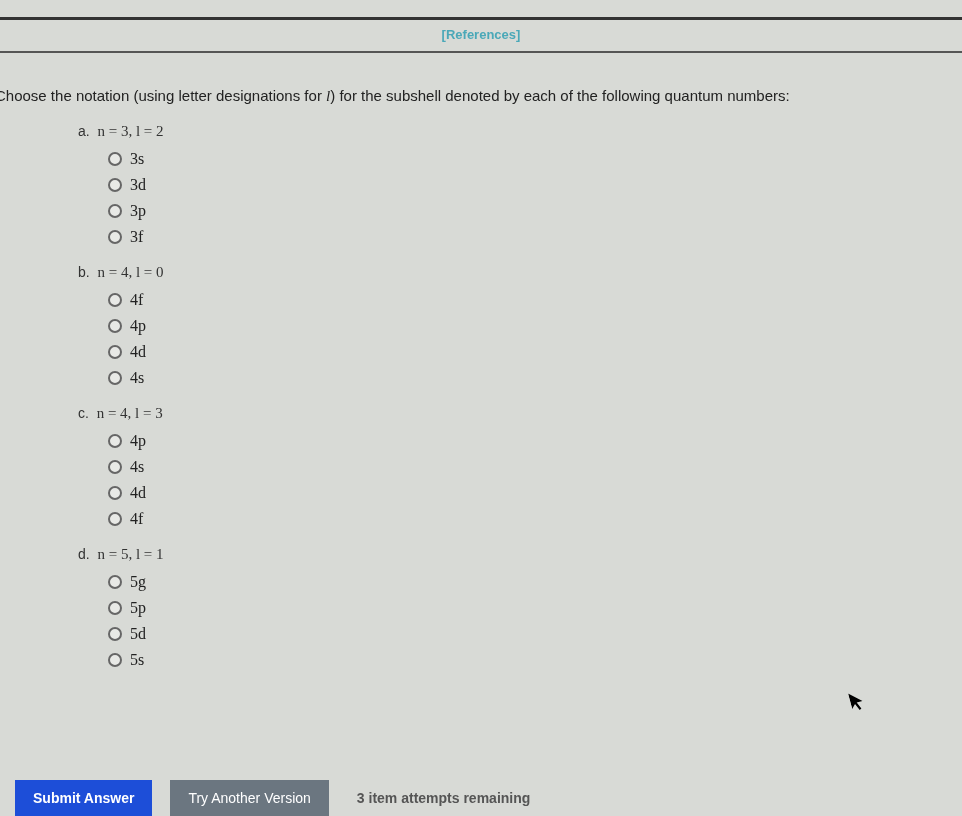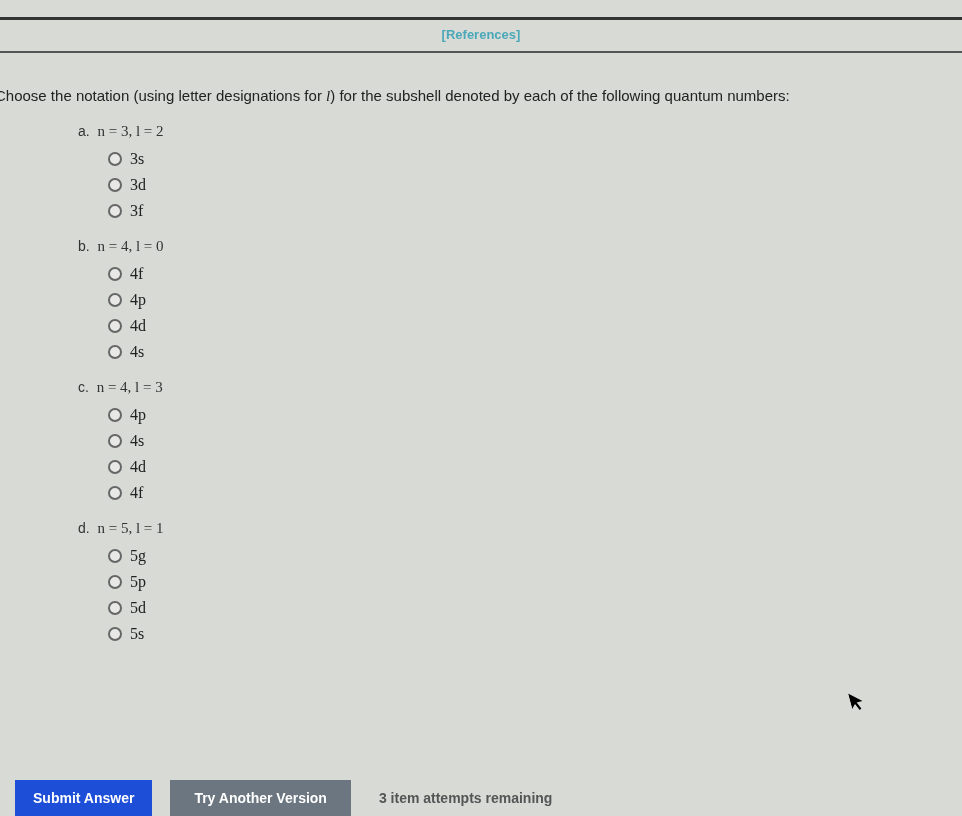--- a/index.html
+++ b/index.html
@@ -99,23 +99,23 @@
       border: none;
       padding: 10px 18px;
       font-size: 14px;
       font-weight: bold;
       cursor: pointer;
     }
     .btn-try {
       background: #6b7680;
       color: #fff;
       border: none;
-      padding: 10px 24px;
-      font-size: 14px;
-      font-weight: bold;
+      padding: 10px 18px;
+      font-size: 14px;
+      font-weight: normal;
       cursor: pointer;
     }
     .attempts {
       color: #555;
       font-size: 14px;
       font-weight: bold;
       margin-left: 10px;
     }
     .cursor {
       position: absolute;
@@ -148,20 +148,24 @@
       <div class="option-row">
           <span class="radio"></span>
           <span class="option-text">3s</span>
         </div>
       <div class="option-row">
           <span class="radio"></span>
           <span class="option-text">3d</span>
         </div>
       <div class="option-row">
           <span class="radio"></span>
+          <span class="option-text">3p</span>
+        </div>
+      <div class="option-row">
+          <span class="radio"></span>
           <span class="option-text">3f</span>
         </div>
     </div>
   </div>
 
   <div class="question-block">
     <div class="question-label">
       <span class="letter">b.</span>
       <span class="math">n = 4, l = 0</span>
     </div>

